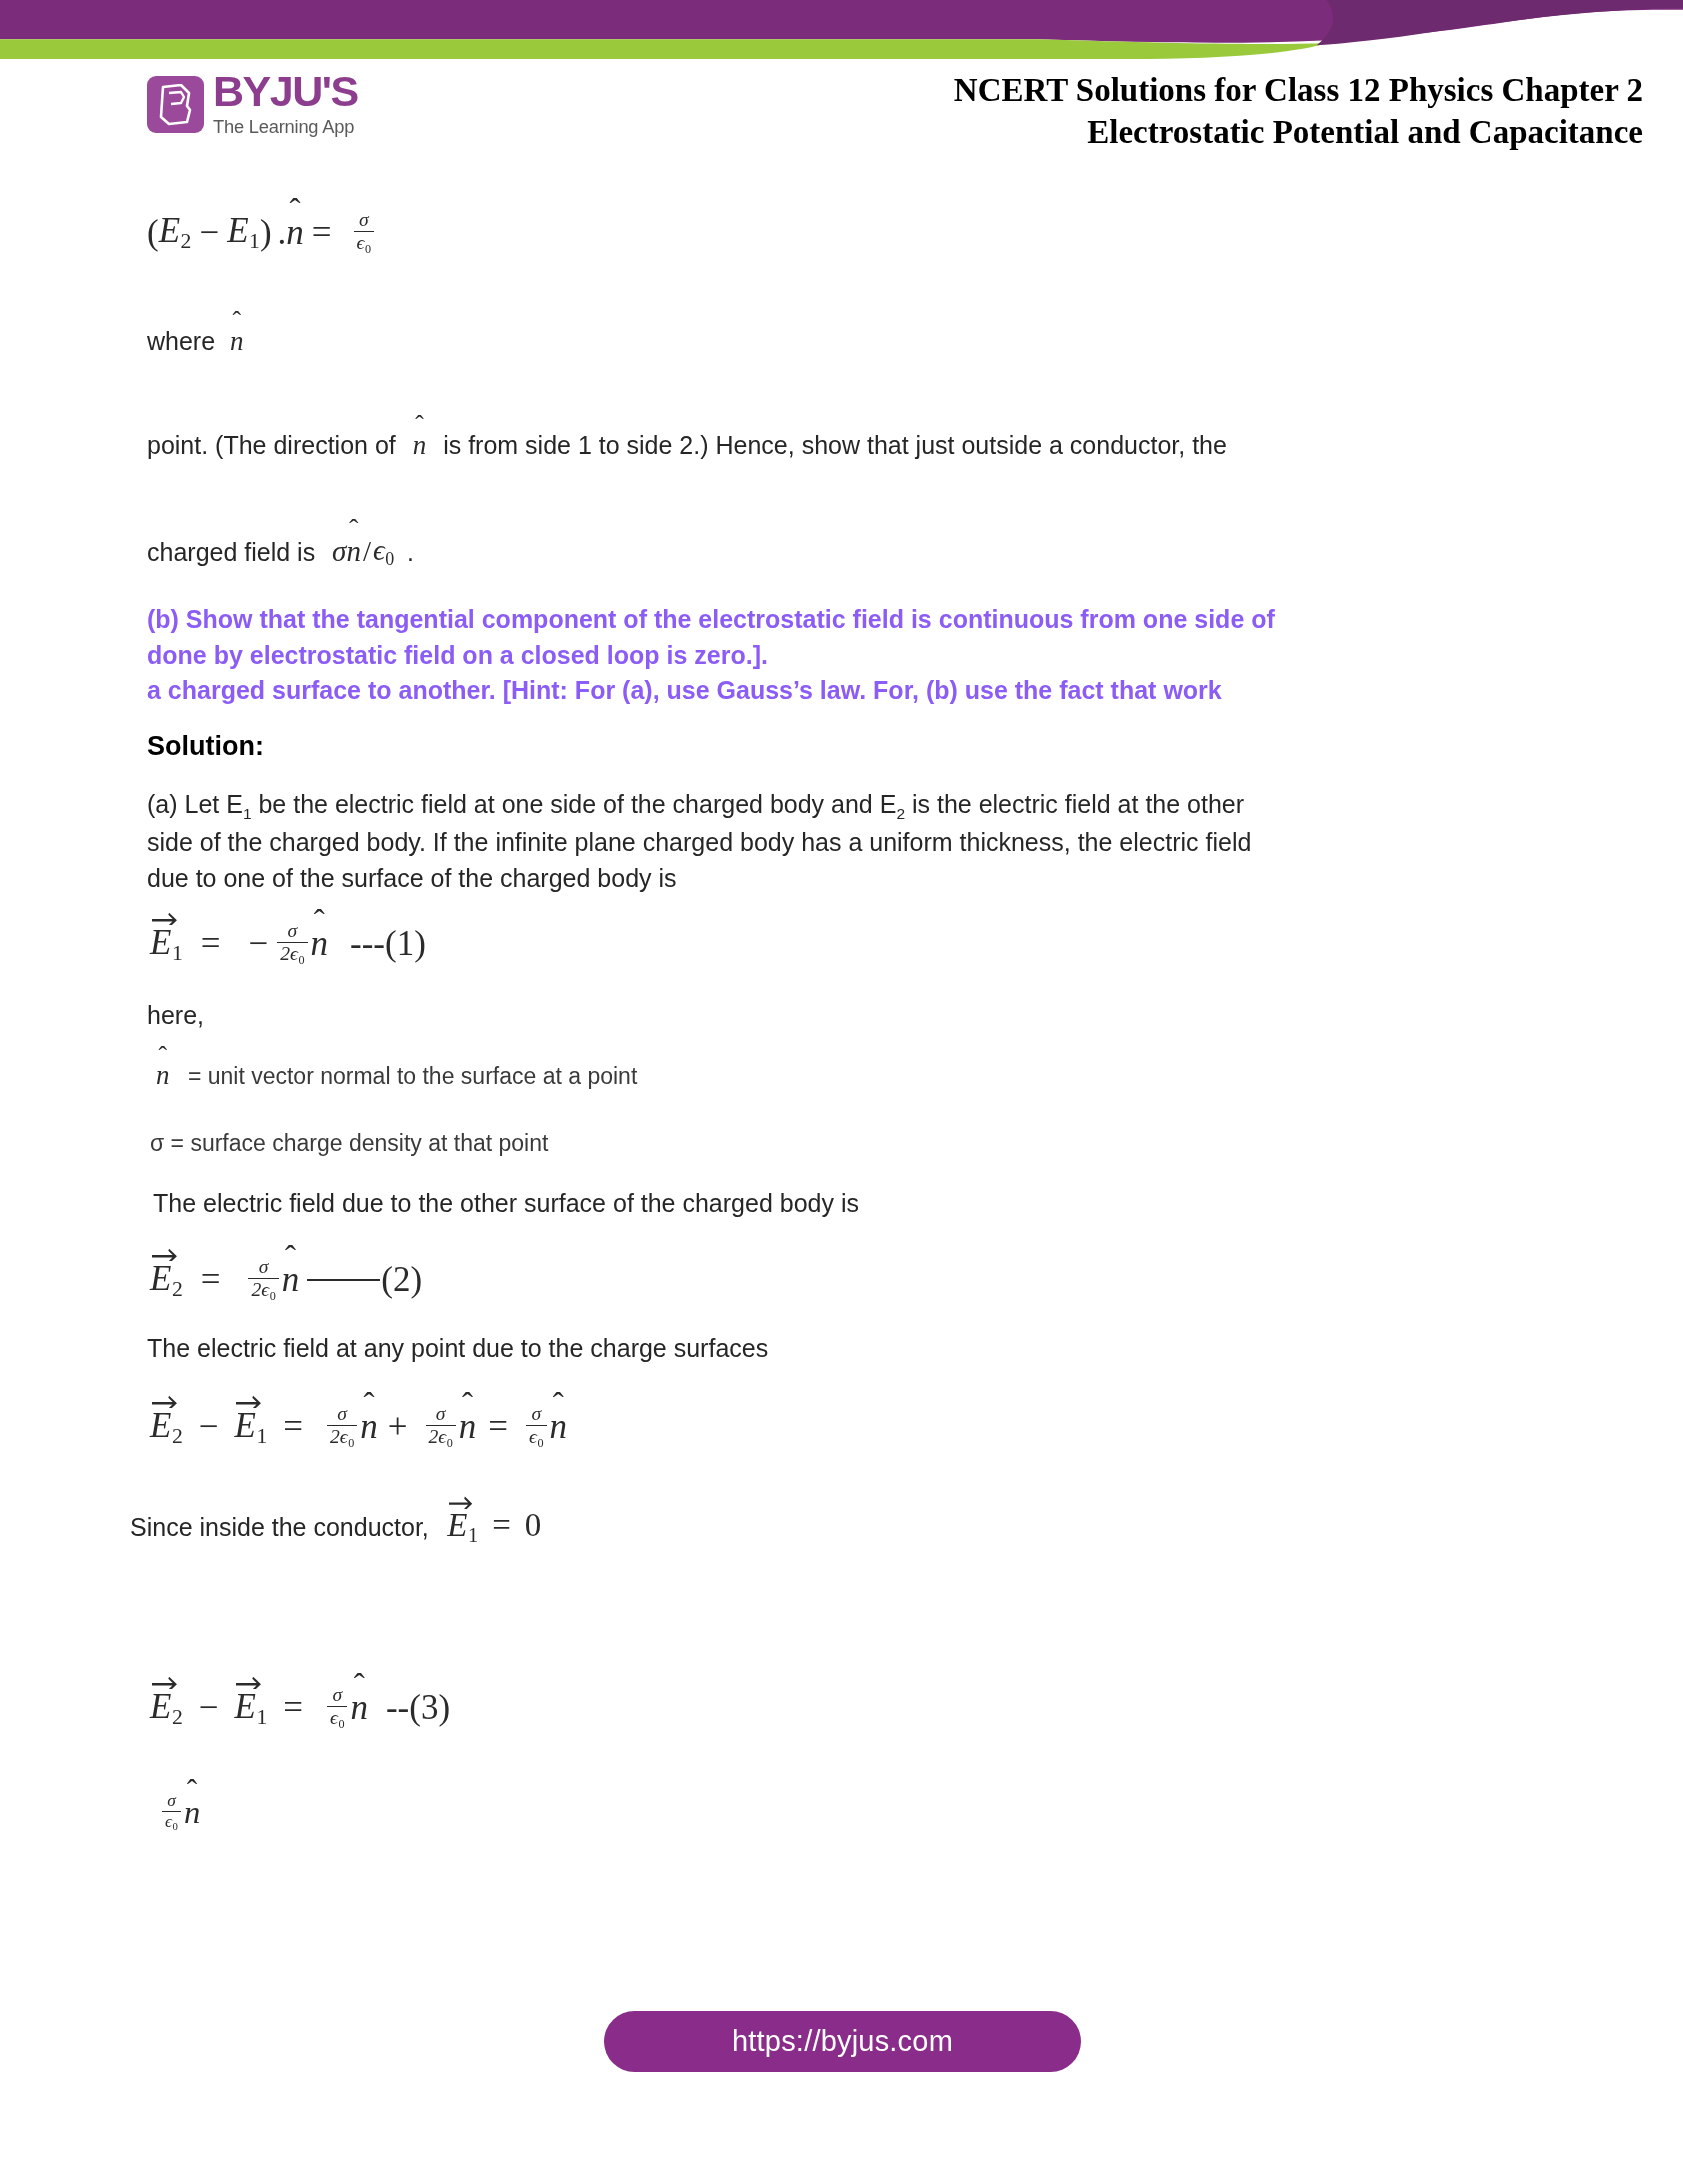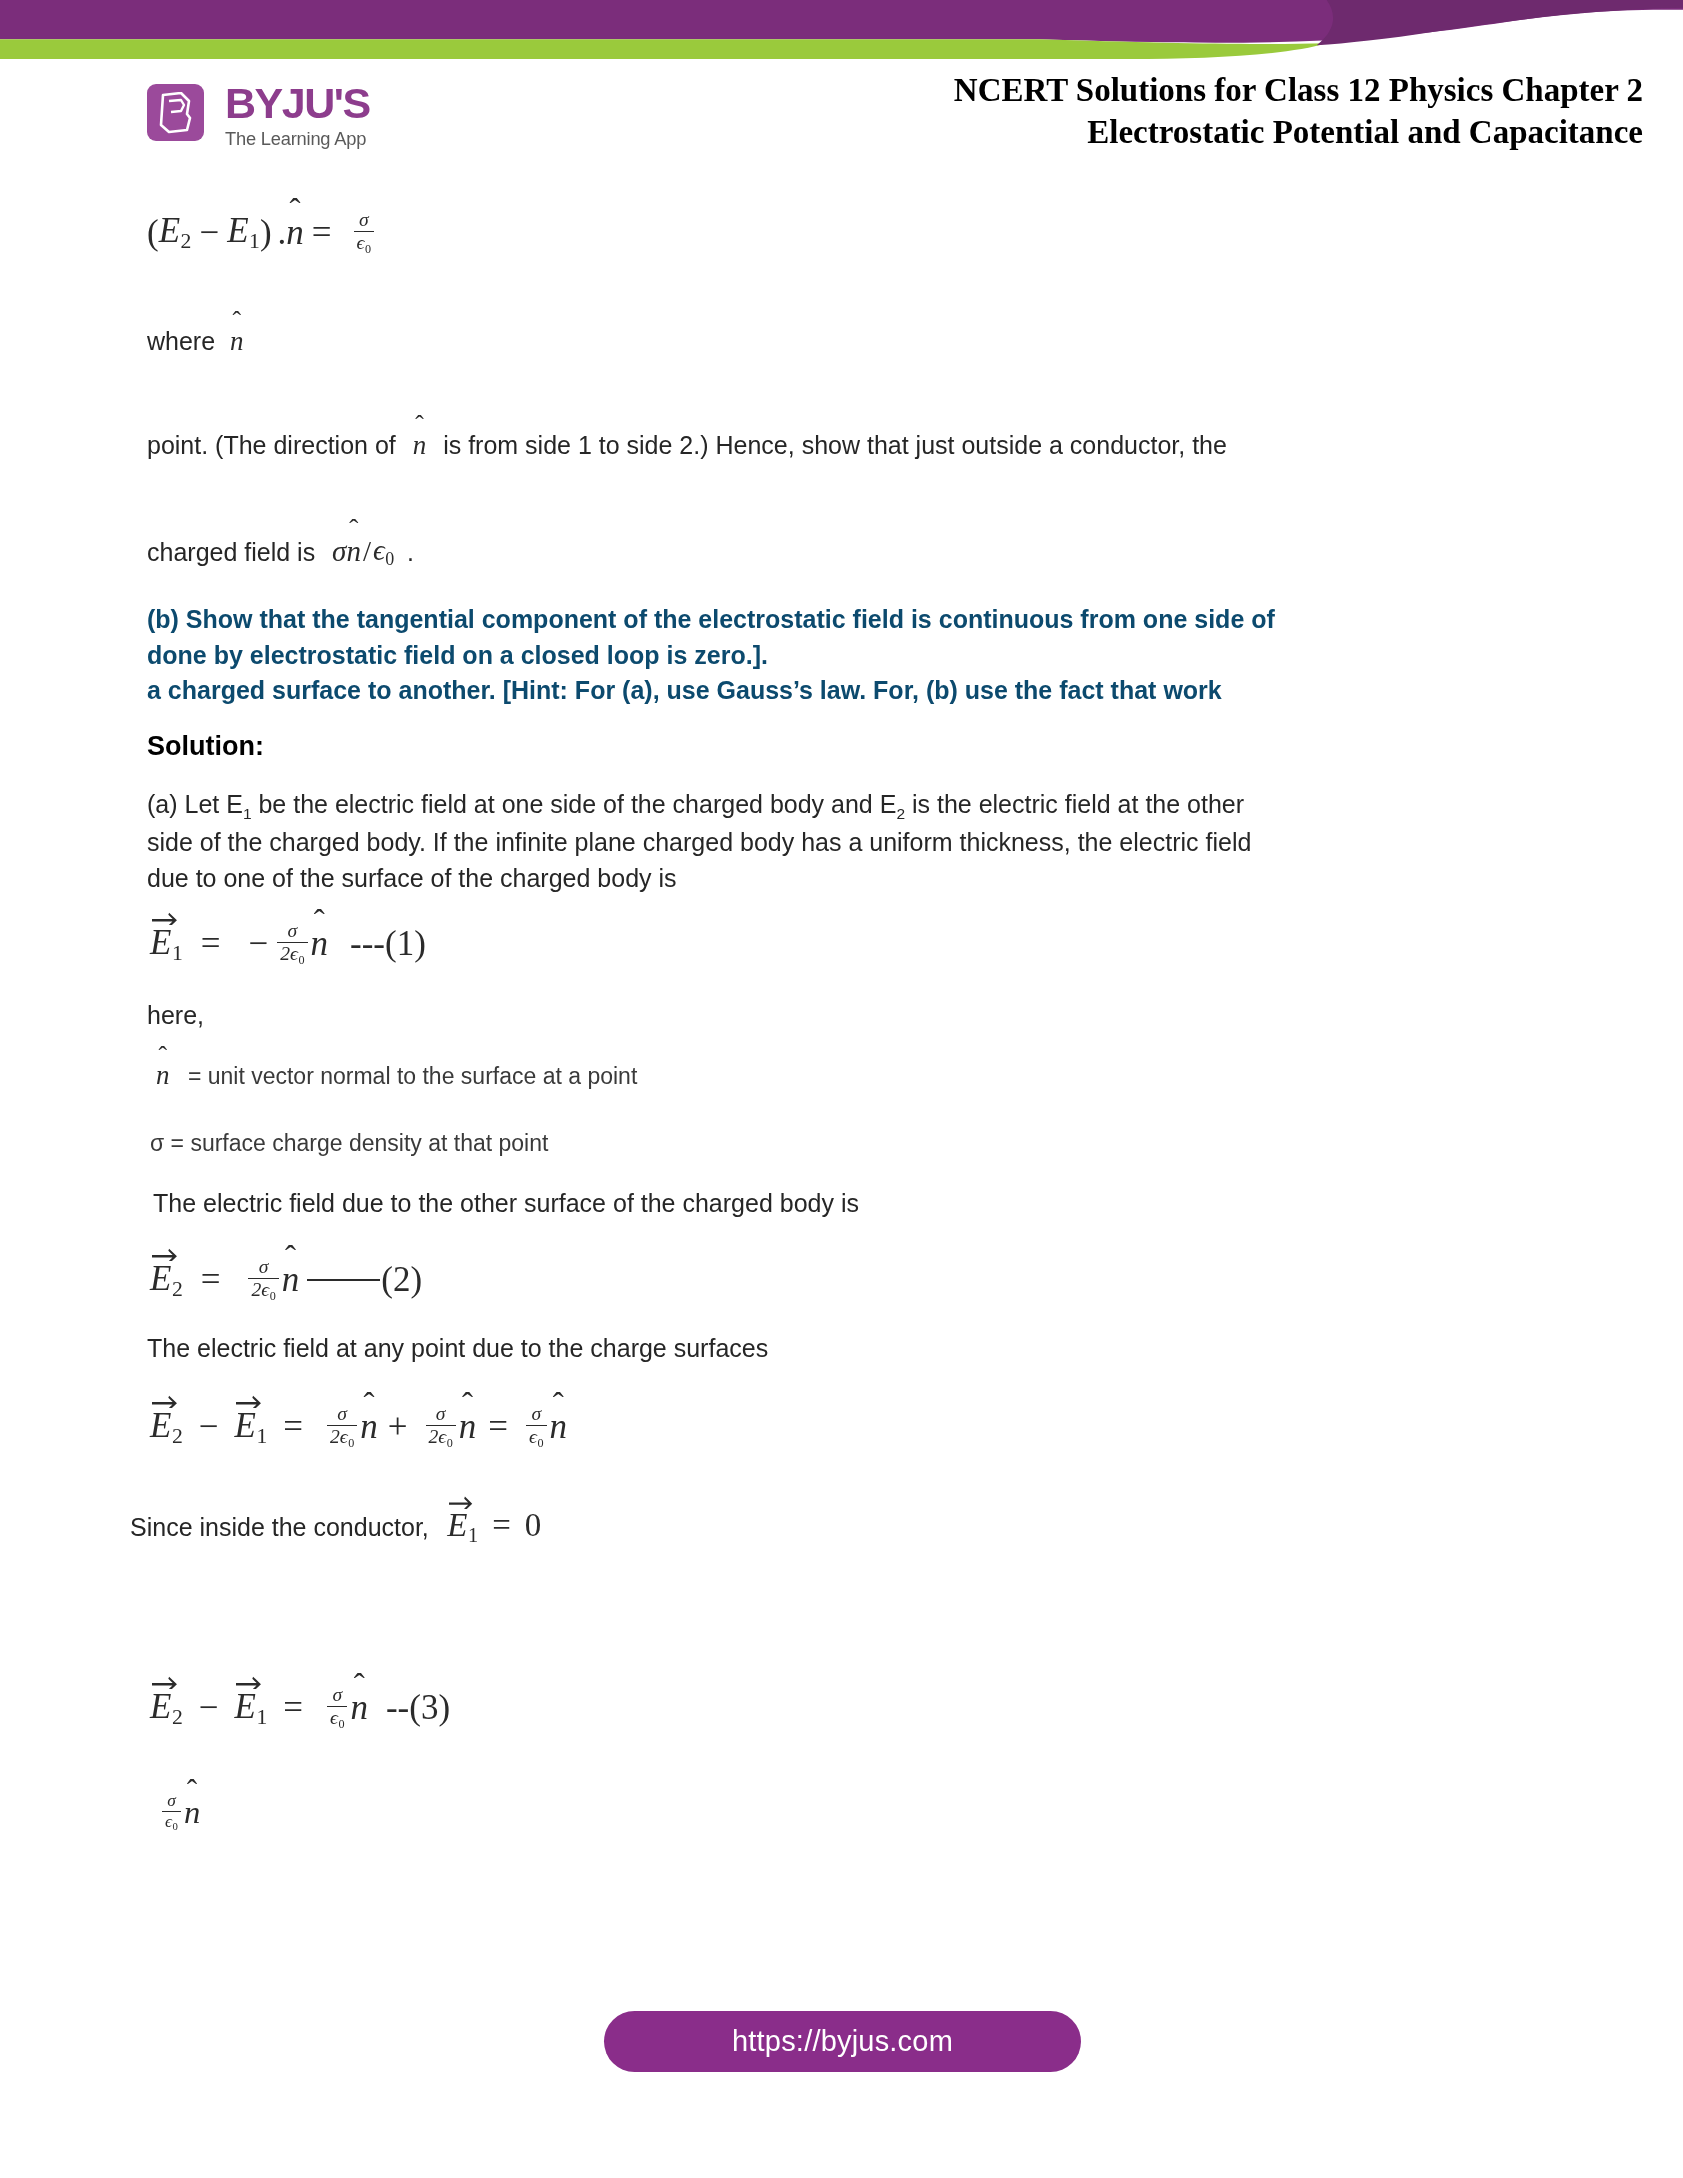--- a/index.html
+++ b/index.html
@@ -28,24 +28,23 @@
   
   #header {
     position: absolute;
     top: 61px; left: 0;
     width: 1683px;
     height: 114px;
   }
   #logo-block {
     position: absolute;
     left: 147px;
-    top: 22px;
+    top: 10px;
     display: flex;
-    align-items: flex-start;
-    gap: 12px;
+    align-items: center;
   }
   #logo-mark {
     width: 57px;
     height: 57px;
     background: #9b4a9b;
     border-radius: 9px;
     position: relative;
     flex: none;
     margin-top: 1px;
   }
@@ -102,21 +101,21 @@
   .body-text {
     font-family: "Liberation Sans", sans-serif;
     font-size: 25px;
     color: #262626;
     line-height: 1.42;
   }
   .body-text-bold {
     font-family: "Liberation Sans", sans-serif;
     font-size: 25px;
     font-weight: bold;
-    color: #0c4a6e;
+    color: #8b5cf6;
     line-height: 1.42;
   }
   .small-text {
     font-family: "Liberation Sans", sans-serif;
     font-size: 23px;
     color: #3a3a3a;
     line-height: 1.4;
   }
   .head-bold {
     font-family: "Liberation Sans", sans-serif;

